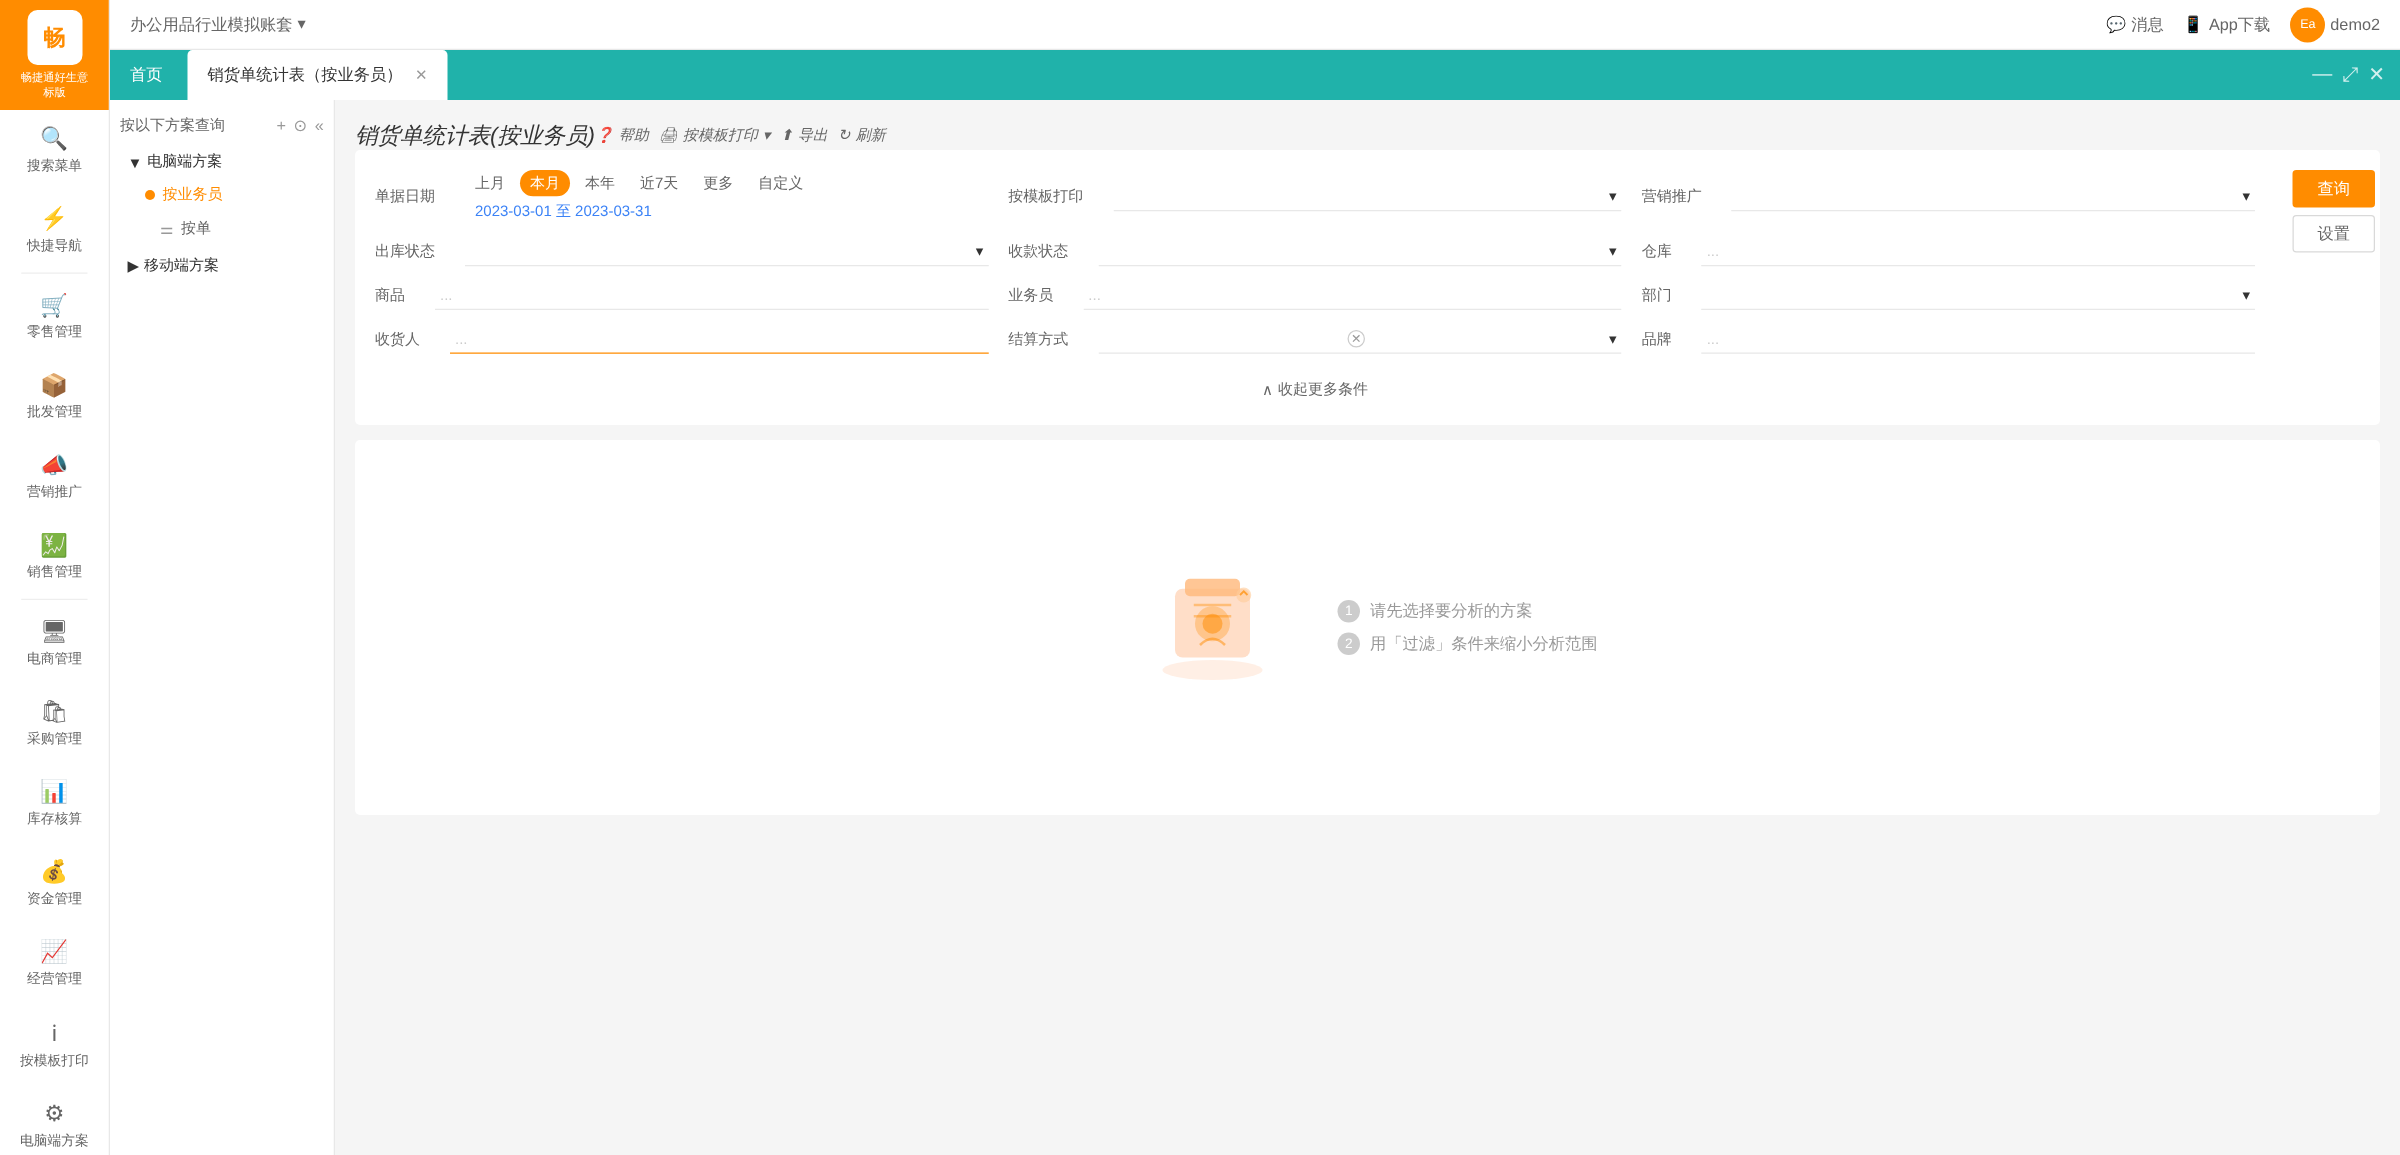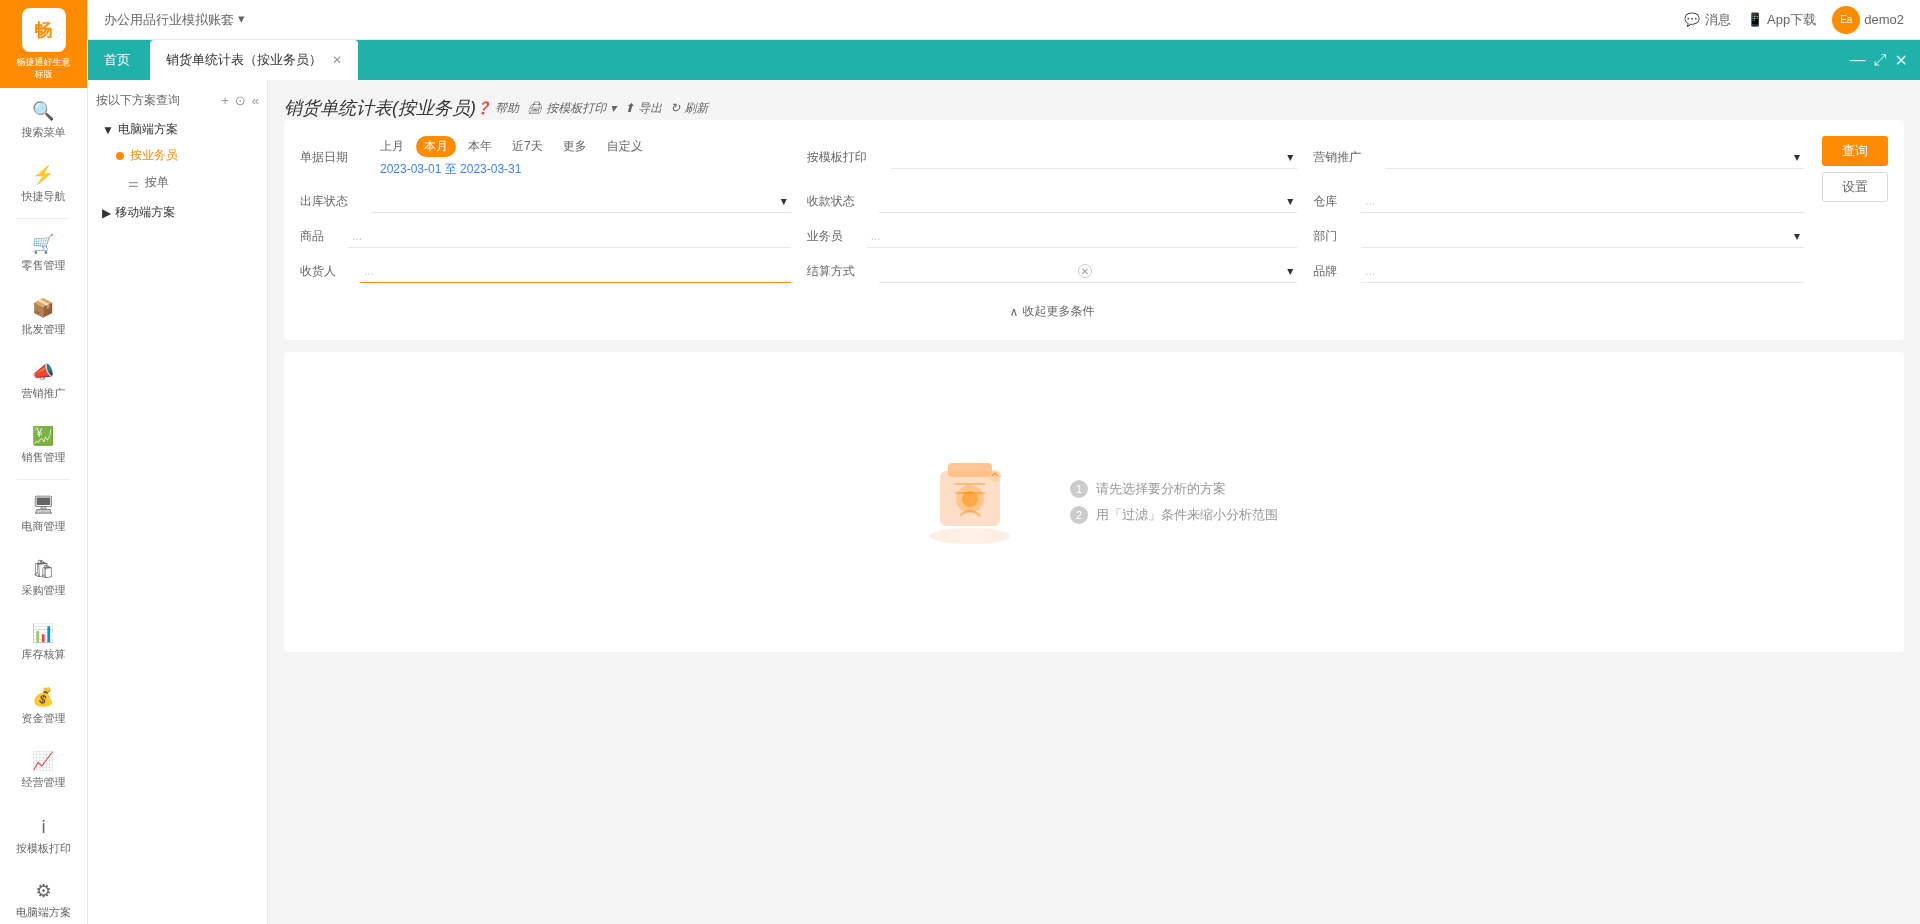--- a/index.html
+++ b/index.html
@@ -344,21 +344,21 @@
           </div>
         </div>
 
         <div style="display:flex; justify-content:center; padding:4px 0;">
           <div class="collapse-btn">
             <span>∧</span>
             <span>收起更多条件</span>
           </div>
         </div>
 
-        <div style="position:absolute; top:16px; right:16px; display:flex; flex-direction:column; gap:6px;">
+        <div style="position:absolute; top:16px; right:4px; display:flex; flex-direction:column; gap:6px;">
           <button class="btn-query">查询</button>
           <button class="btn-settings">设置</button>
         </div>
       </div>
 
       <div style="background:#fff; border-radius:4px; padding:60px 20px; display:flex; flex-direction:row; align-items:center; justify-content:center; gap:40px; min-height:300px;">
         <div>
           
           <svg width="120" height="120" viewBox="0 0 120 120">
             <ellipse cx="60" cy="95" rx="40" ry="8" fill="#ffe0cc" opacity="0.5"></ellipse>

